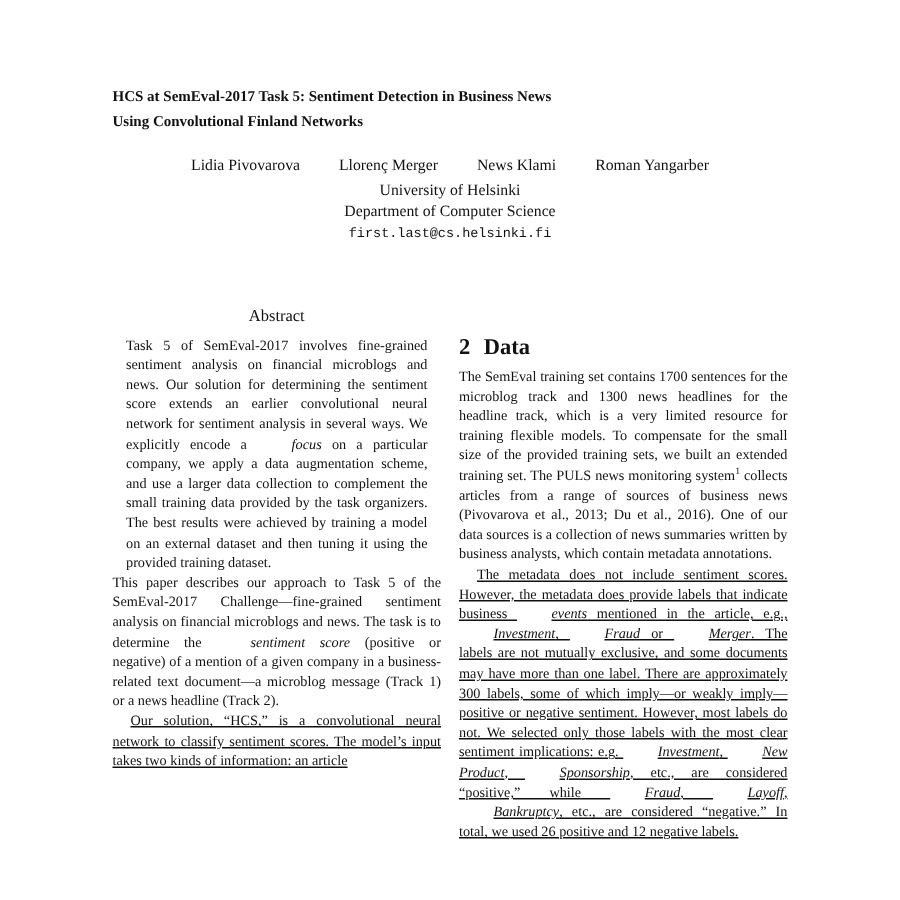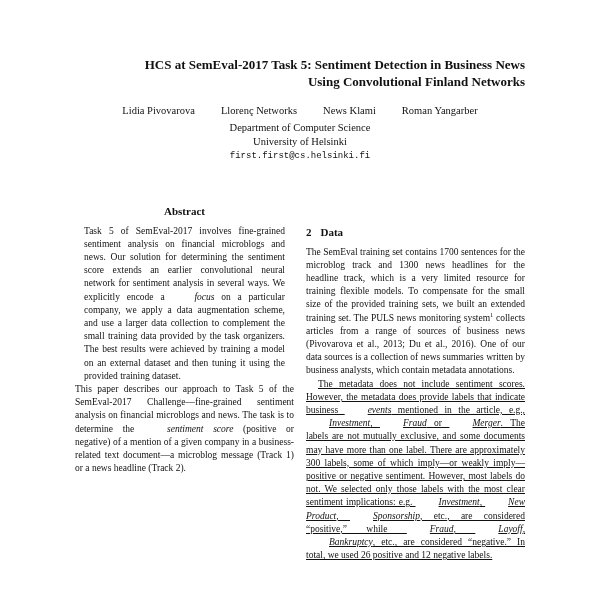--- a/index.html
+++ b/index.html
@@ -1,65 +1,66 @@
 <!DOCTYPE html>
 <html><head>
 <meta charset="utf-8">
 <style>
   * { margin: 0; padding: 0; box-sizing: border-box; }
   html, body { width: 600px; height: 600px; background: #ffffff; }
   body { font-family: "Liberation Serif", "DejaVu Serif", serif; color: #111111; }
   .page { width: 600px; height: 600px; padding: 56px 75px 0 75px; overflow: hidden; background: #ffffff; }
-  .title { font-size: 13px; font-weight: bold; text-align: right; line-height: 17px; }
+  .title { font-size: 10px; font-weight: bold; text-align: left; line-height: 17px; }
   .authors { display: flex; justify-content: center; gap: 26px; margin-top: 15px; font-weight: normal; font-size: 10.5px; }
   .affil { text-align: center; font-size: 10.5px; line-height: 13.5px; margin-top: 5px; }
   .email { font-family: "Liberation Mono", "DejaVu Sans Mono", monospace; font-size: 9px; margin-top: 2px; letter-spacing: 0; }
   .columns { display: flex; gap: 12px; margin-top: 41px; }
   .col { width: 219px; font-size: 9.5px; line-height: 13.2px; text-align: justify; }
-  .abstract-heading { text-align: center; font-weight: bold; font-size: 11px; line-height: 13px; margin-bottom: 7px; }
+  .abstract-heading { text-align: center; font-weight: normal; font-size: 11px; line-height: 13px; margin-bottom: 7px; }
   .abstract-body { padding: 0 9px; }
-  h3.sec { font-size: 11px; line-height: 13px; font-weight: bold; margin: 15px 0 7px 0; text-align: left; }
+  h3.sec { font-size: 15px; line-height: 13px; font-weight: bold; margin: 15px 0 7px 0; text-align: left; }
   h3.sec .num { margin-right: 9px; }
   .col-right h3.sec { margin-top: 21px; }
   .para { margin: 0; }
   .para:not(.first) { text-indent: 12px; text-decoration: underline; }
   .it { font-style: italic; padding-left: 23px; }
   sup { font-size: 6.5px; vertical-align: super; line-height: 0; }
 </style>
 </head>
 <body>
 
 <div class="page">
 
   <h1 class="title">
     <span>HCS at SemEval-2017 Task 5: Sentiment Detection in Business News</span><br>
     <span>Using Convolutional Finland Networks</span>
   </h1>
 
   <div class="authors">
     <span>Lidia Pivovarova</span>
-    <span>Llorenç Networks</span>
+    <span>Llorenç Merger</span>
     <span>News Klami</span>
     <span>Roman Yangarber</span>
   </div>
 
   <div class="affil">
+    <div>University of Helsinki</div>
     <div>Department of Computer Science</div>
-    <div>University of Helsinki</div>
-    <div class="email">first.first@cs.helsinki.fi</div>
+    <div class="email">first.last@cs.helsinki.fi</div>
   </div>
 
   <div class="columns">
 
     <div class="col col-left">
       <div class="abstract-heading">Abstract</div>
       <div class="abstract-body"><span>Task 5 of SemEval-2017 involves fine-grained sentiment analysis on financial microblogs and news. Our solution for determining the sentiment score extends an earlier convolutional neural network for sentiment analysis in several ways. We explicitly encode a </span><span class="it">focus</span><span> on a particular company, we apply a data augmentation scheme, and use a larger data collection to complement the small training data provided by the task organizers. The best results were achieved by training a model on an external dataset and then tuning it using the provided training dataset.</span></div>
 
       <div>
           <p class="para first"><span>This paper describes our approach to Task 5 of the SemEval-2017 Challenge—fine-grained sentiment analysis on financial microblogs and news. The task is to determine the </span><span class="it">sentiment score</span><span> (positive or negative) of a mention of a given company in a business-related text document—a microblog message (Track 1) or a news headline (Track 2).</span></p>
+          <p class="para"><span>Our solution, “HCS,” is a convolutional neural network to classify sentiment scores. The model’s input takes two kinds of information: an article</span></p>
         </div>
     </div>
 
     <div class="col col-right">
       <h3 class="sec">
         <span class="num">2</span><span>Data</span>
       </h3>
       <div>
           <p class="para first"><span>The SemEval training set contains 1700 sentences for the microblog track and 1300 news headlines for the headline track, which is a very limited resource for training flexible models. To compensate for the small size of the provided training sets, we built an extended training set. The PULS news monitoring system</span><sup>1</sup><span> collects articles from a range of sources of business news (Pivovarova et al., 2013; Du et al., 2016). One of our data sources is a collection of news summaries written by business analysts, which contain metadata annotations.</span></p>
           <p class="para"><span>The metadata does not include sentiment scores. However, the metadata does provide labels that indicate business </span><span class="it">events</span><span> mentioned in the article, e.g., </span><span class="it">Investment</span><span>, </span><span class="it">Fraud</span><span> or </span><span class="it">Merger</span><span>. The labels are not mutually exclusive, and some documents may have more than one label. There are approximately 300 labels, some of which imply—or weakly imply—positive or negative sentiment. However, most labels do not. We selected only those labels with the most clear sentiment implications: e.g. </span><span class="it">Investment</span><span>, </span><span class="it">New Product</span><span>, </span><span class="it">Sponsorship</span><span>, etc., are considered “positive,” while </span><span class="it">Fraud</span><span>, </span><span class="it">Layoff</span><span>, </span><span class="it">Bankruptcy</span><span>, etc., are considered “negative.” In total, we used 26 positive and 12 negative labels.</span></p>

